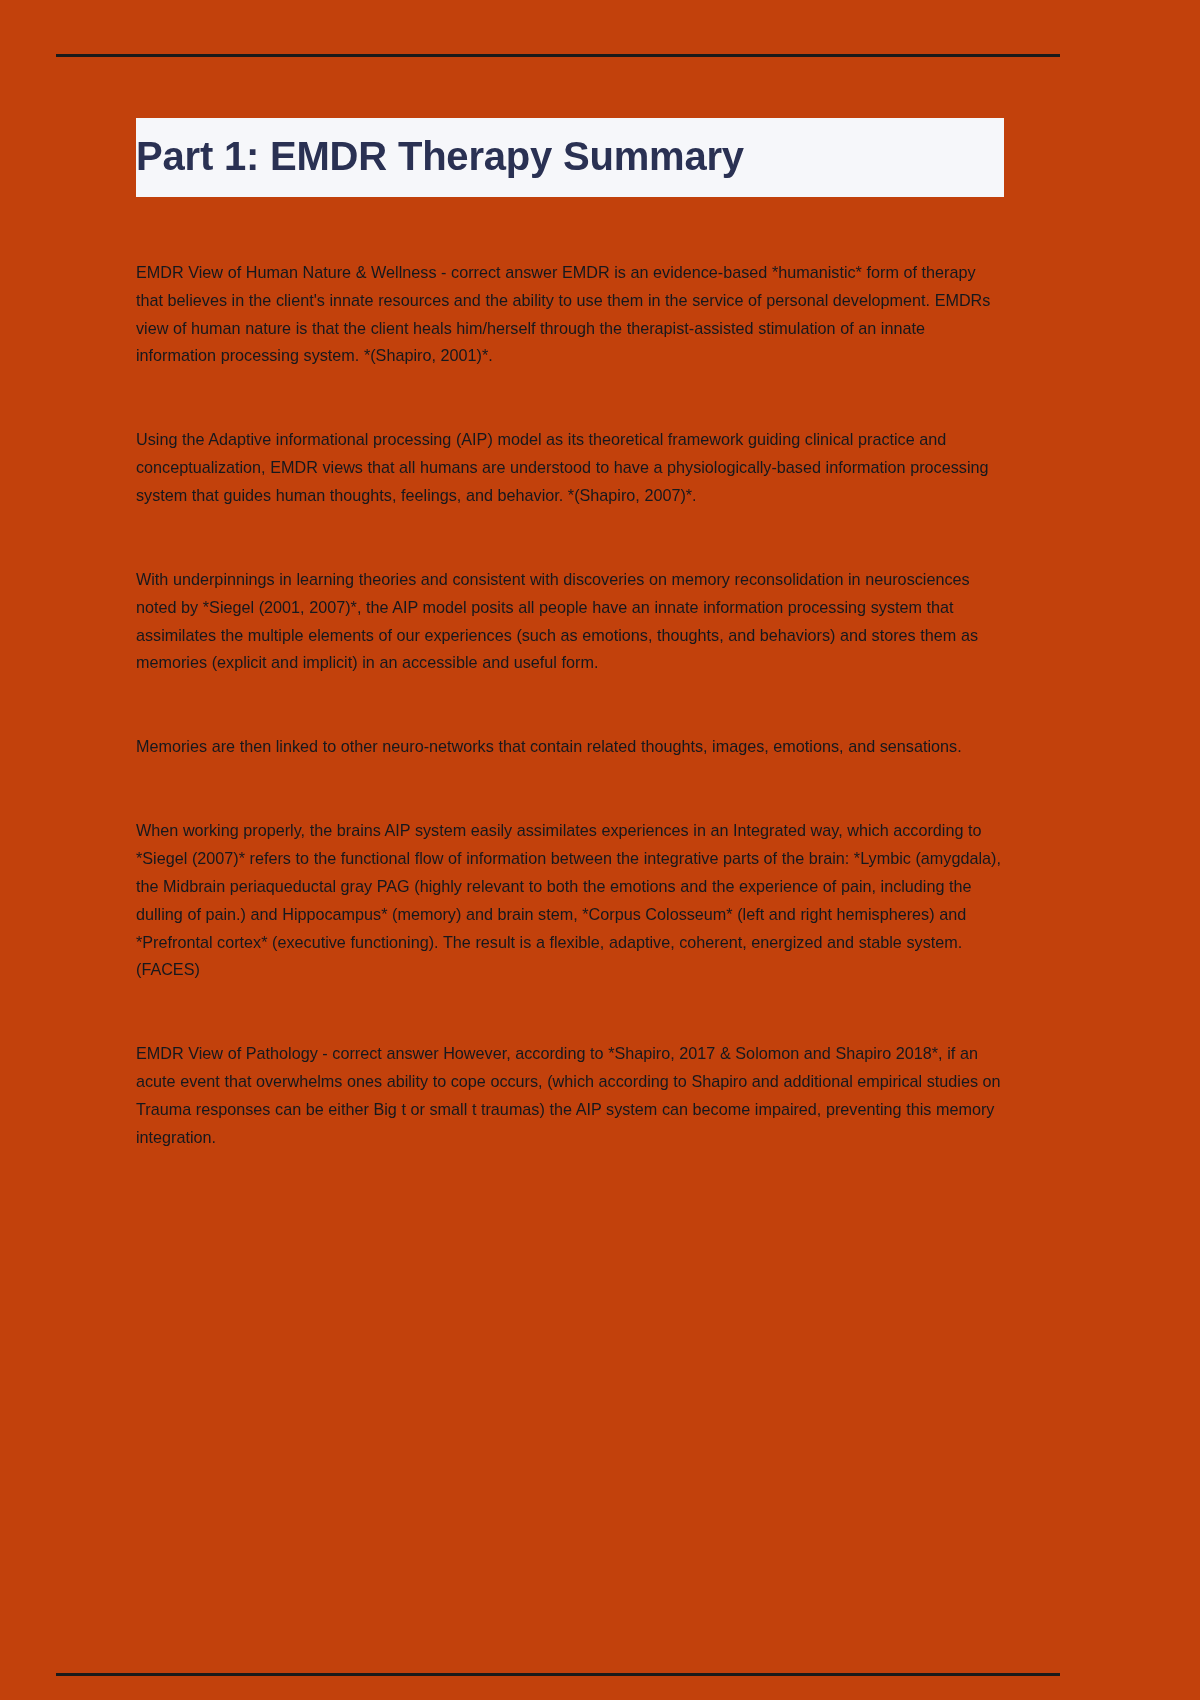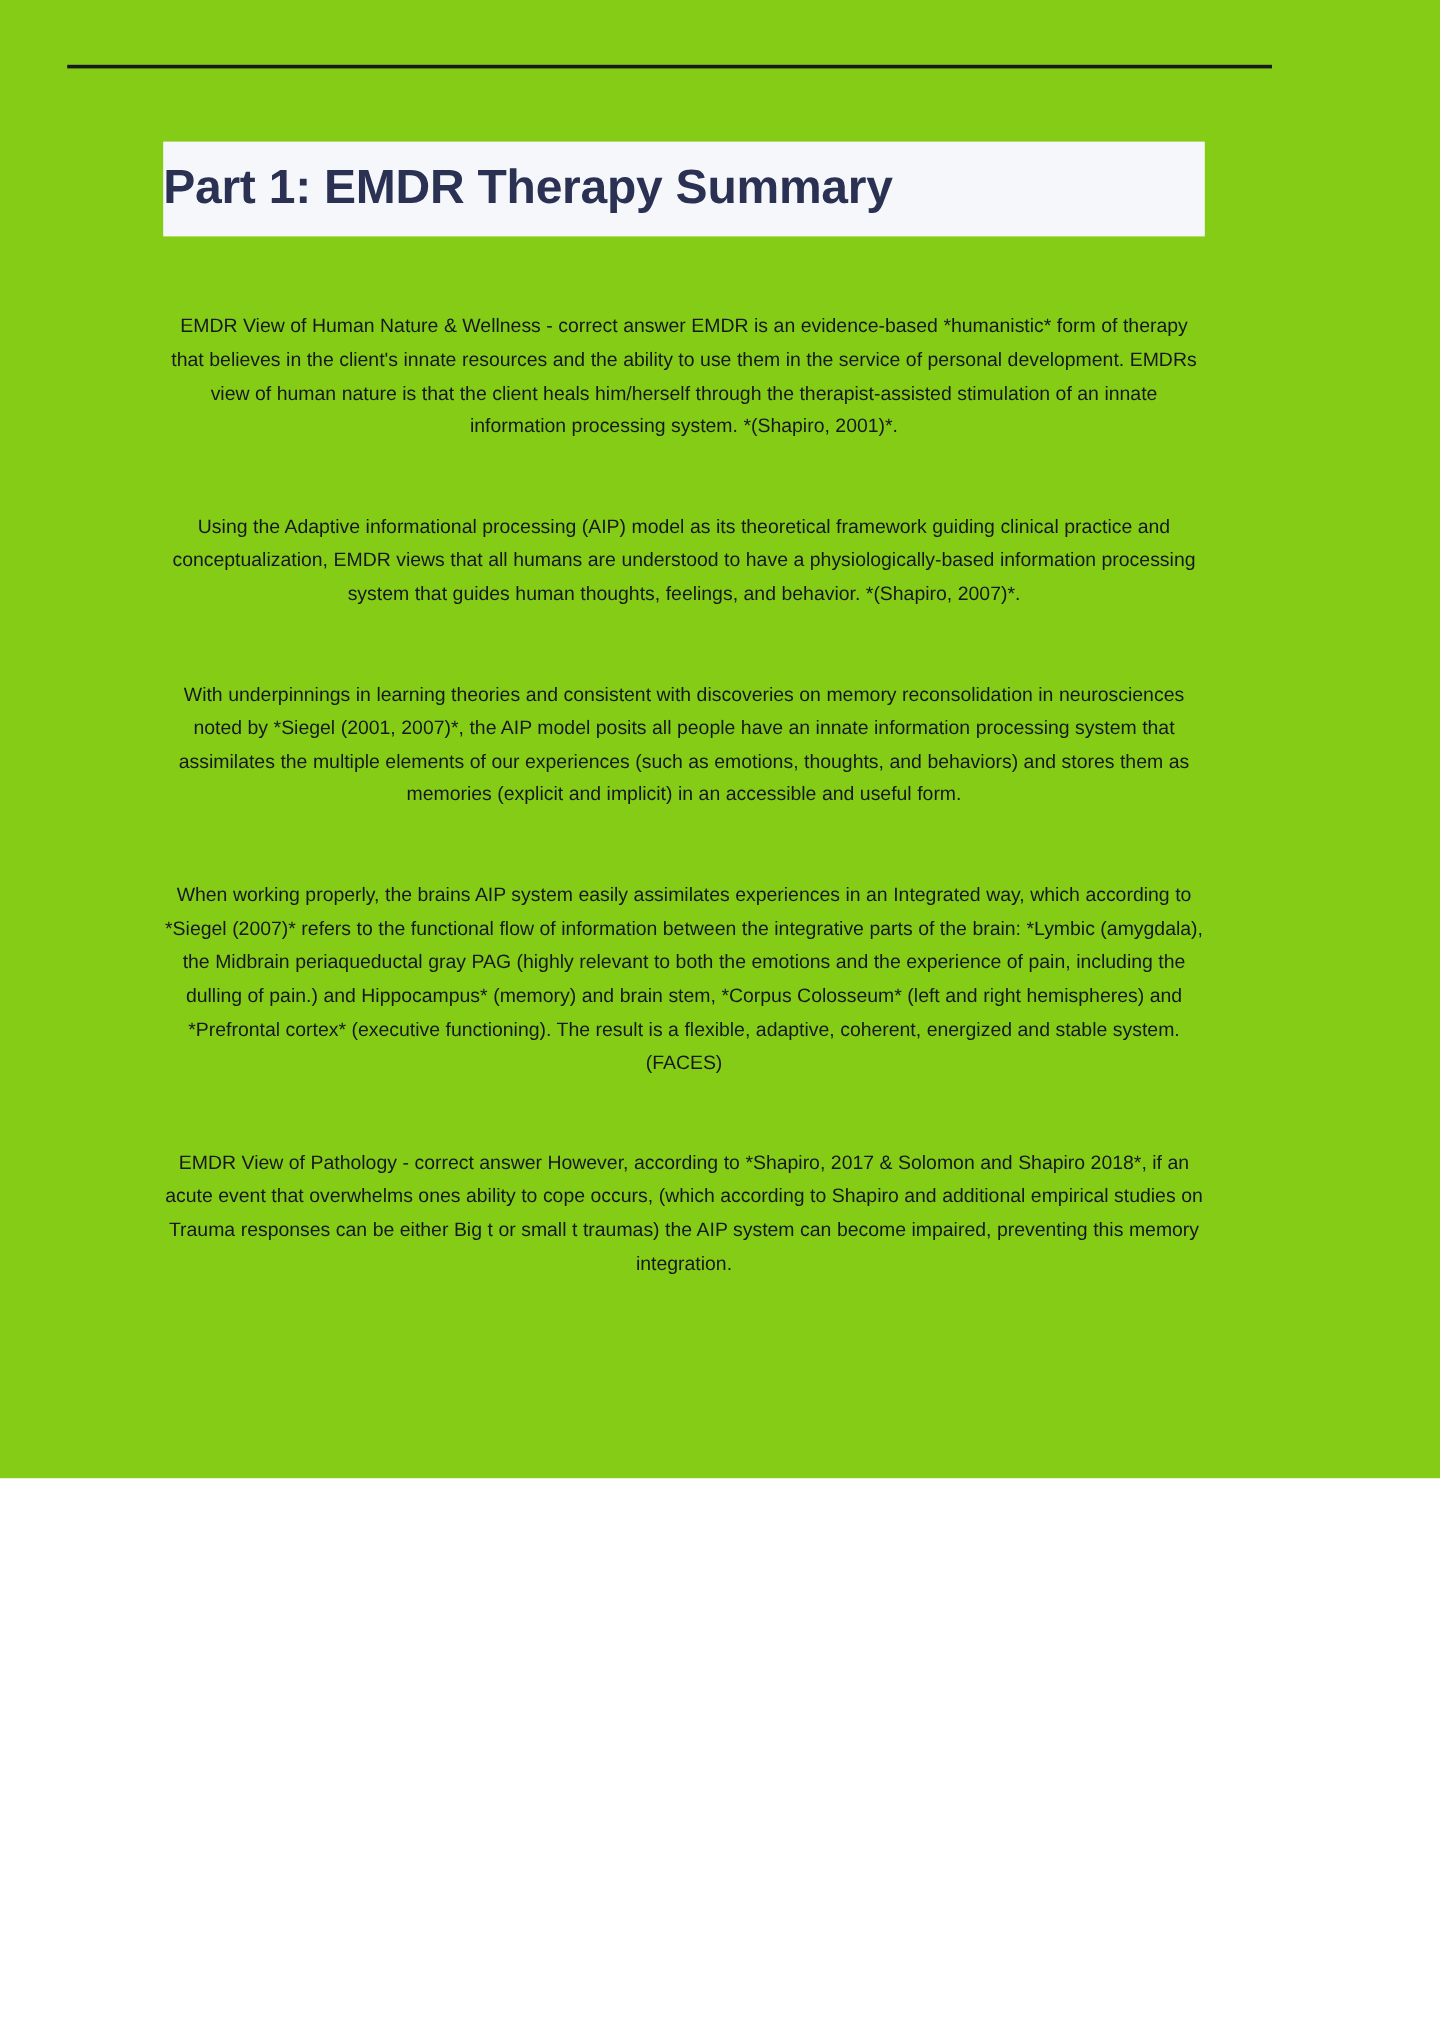--- a/index.html
+++ b/index.html
@@ -5,22 +5,22 @@
 <style>
   html, body {
     margin: 0;
     padding: 0;
     background: #ffffff;
   }
 
   .page {
     position: relative;
     width: 1200px;
-    height: 1232px;
-    background: #84cc16;
+    height: 1700px;
+    background: #c2410c;
     overflow: hidden;
     font-family: "Liberation Sans", sans-serif;
   }
 
   
   .rule {
     position: absolute;
     left: 56px;
     width: 1004px;
     height: 3px;
@@ -60,21 +60,21 @@
   .body-block {
     margin-top: 62px;
   }
 
   p.para {
     margin: 0 0 56px 0;
     font-family: "Liberation Sans", sans-serif;
     font-size: 16.2px;
     line-height: 1.72;
     color: #16181d;
-    text-align: center;
+    text-align: left;
     word-spacing: 0.1px;
   }
 
   p.para:last-child {
     margin-bottom: 16px;
   }
 
   
   p.para.short {
     margin-bottom: 56px;
@@ -94,20 +94,21 @@
     </div>
 
     <div class="body-block">
 
       <p class="para">EMDR View of Human Nature &amp; Wellness - correct answer EMDR is an evidence-based *humanistic* form of therapy that believes in the client's innate resources and the ability to use them in the service of personal development. EMDRs view of human nature is that the client heals him/herself through the therapist-assisted stimulation of an innate information processing system. *(Shapiro, 2001)*.</p>
 
       <p class="para">Using the Adaptive informational processing (AIP) model as its theoretical framework guiding clinical practice and conceptualization, EMDR views that all humans are understood to have a physiologically-based information processing system that guides human thoughts, feelings, and behavior. *(Shapiro, 2007)*.</p>
 
       <p class="para">With underpinnings in learning theories and consistent with discoveries on memory reconsolidation in neurosciences noted by *Siegel (2001, 2007)*, the AIP model posits all people have an innate information processing system that assimilates the multiple elements of our experiences (such as emotions, thoughts, and behaviors) and stores them as memories (explicit and implicit) in an accessible and useful form.</p>
 
+      <p class="para short">Memories are then linked to other neuro-networks that contain related thoughts, images, emotions, and sensations.</p>
 
 
       <p class="para">When working properly, the brains AIP system easily assimilates experiences in an Integrated way, which according to *Siegel (2007)* refers to the functional flow of information between the integrative parts of the brain: *Lymbic (amygdala), the Midbrain periaqueductal gray PAG (highly relevant to both the emotions and the experience of pain, including the dulling of pain.) and Hippocampus* (memory) and brain stem, *Corpus Colosseum* (left and right hemispheres) and *Prefrontal cortex* (executive functioning). The result is a flexible, adaptive, coherent, energized and stable system. (FACES)</p>
 
       <p class="para">EMDR View of Pathology - correct answer However, according to *Shapiro, 2017 &amp; Solomon and Shapiro 2018*, if an acute event that overwhelms ones ability to cope occurs, (which according to Shapiro and additional empirical studies on Trauma responses can be either Big t or small t traumas) the AIP system can become impaired, preventing this memory integration.</p>
 
     </div>
   </div>
 
   <div class="rule rule-bottom"></div>

